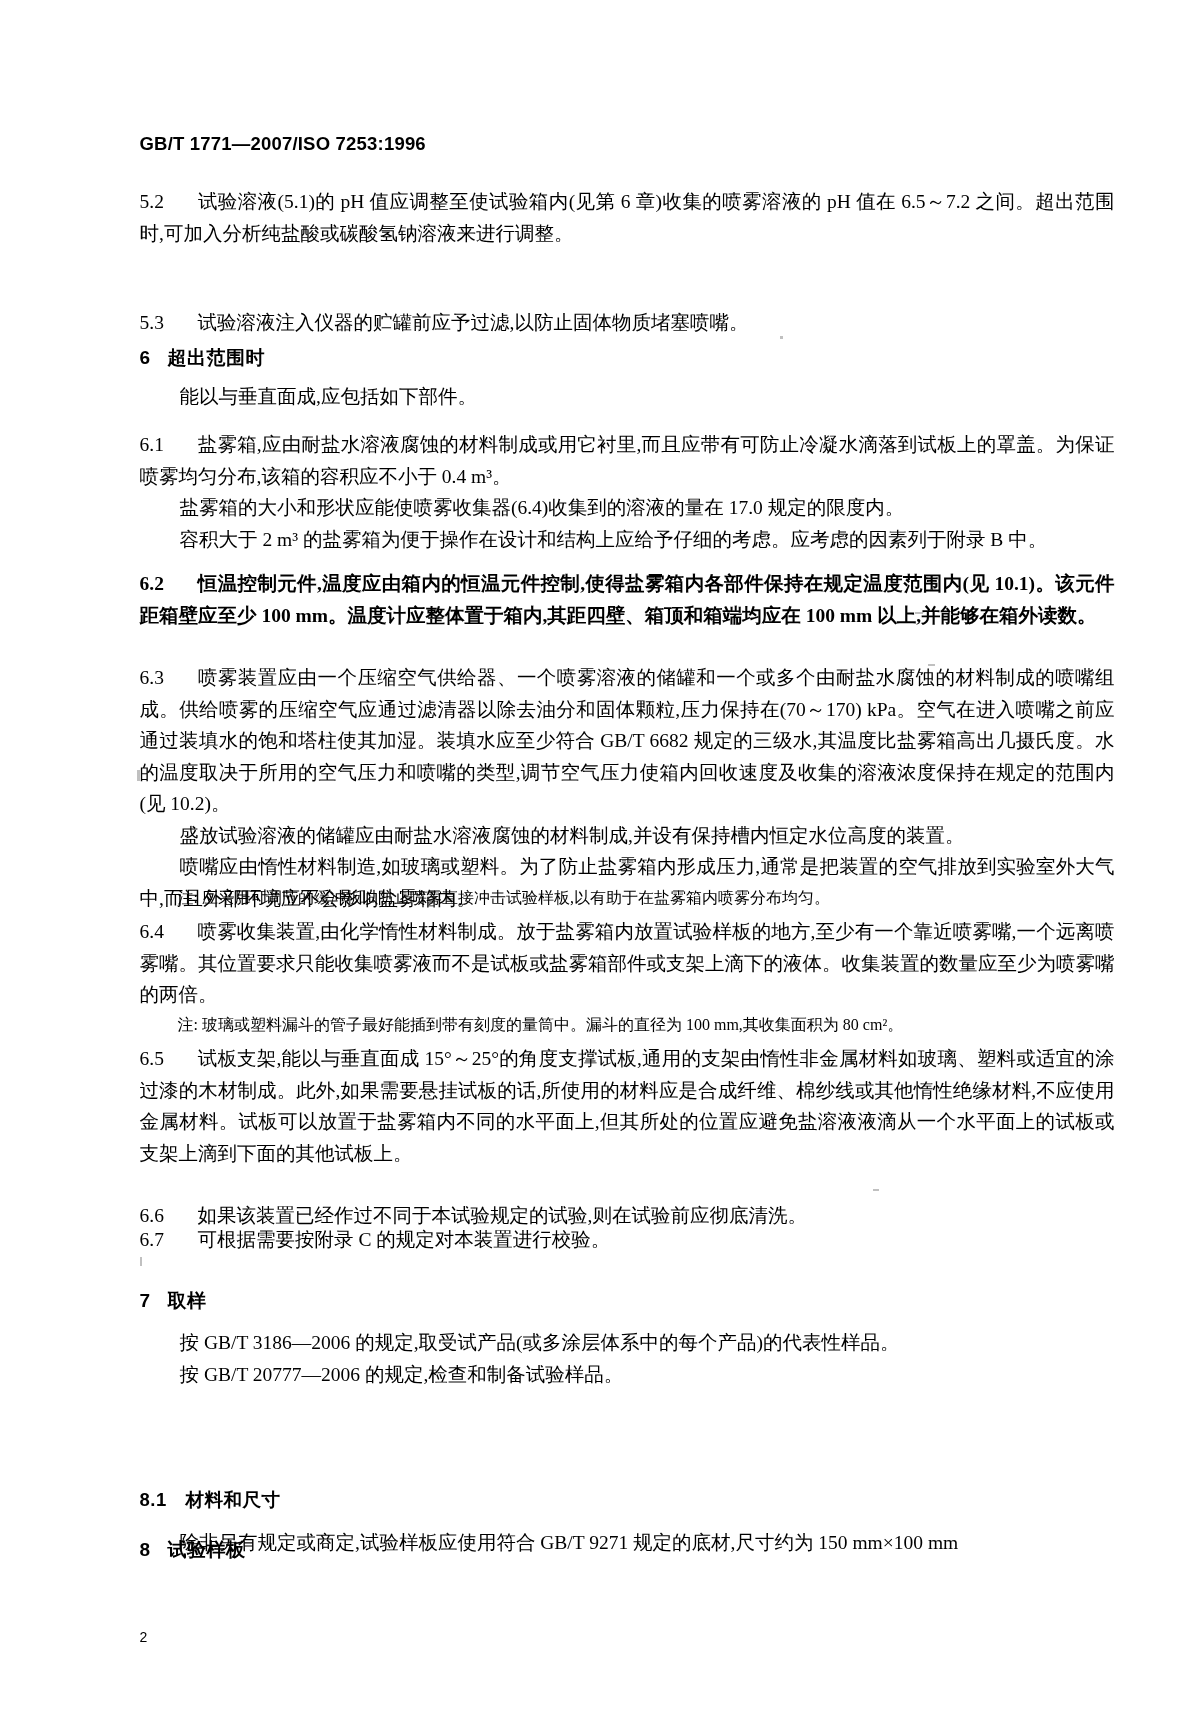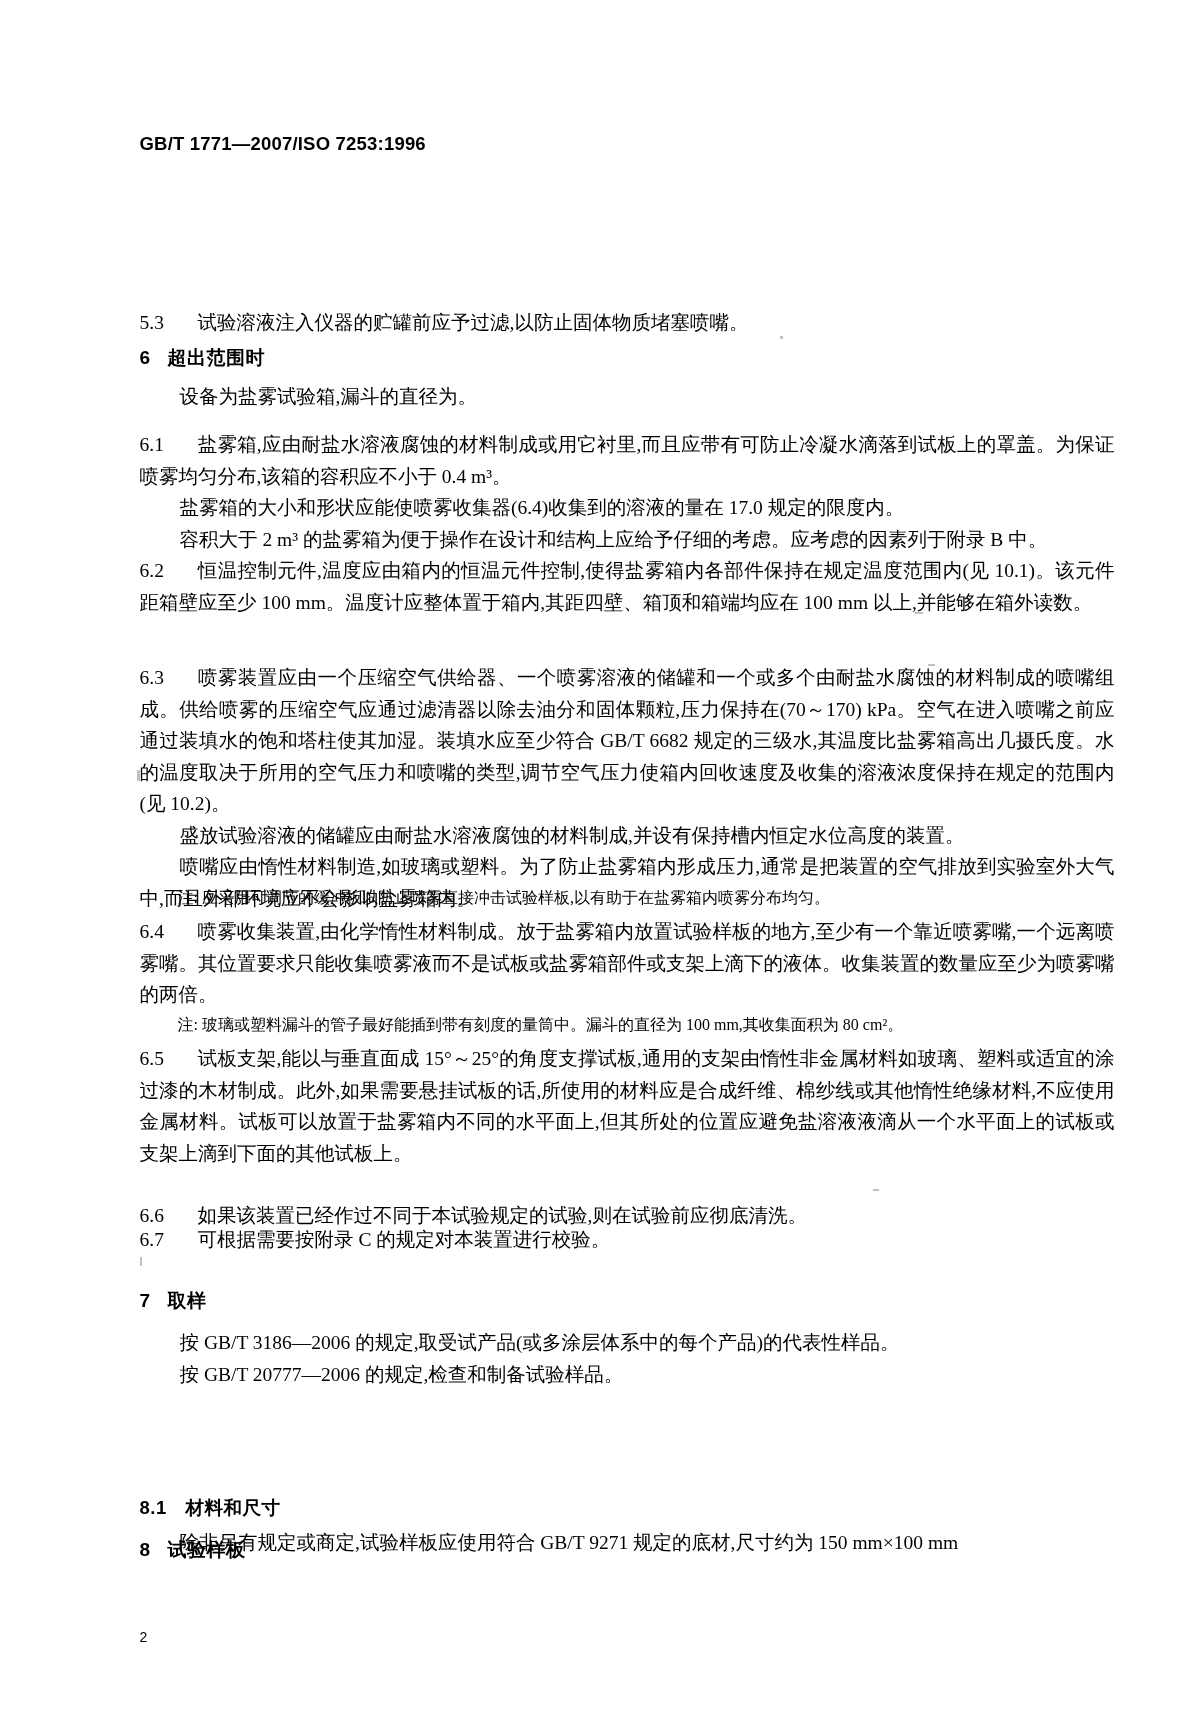--- a/index.html
+++ b/index.html
@@ -70,21 +70,20 @@
     font-size: 19px;
     letter-spacing: 0.5px;
     white-space: nowrap;
   }
   .heading .hnum {
     display: inline-block;
     min-width: 28px;
   }
   .heading.sub {
     font-size: 18.5px;
-    margin-top: 8px;
   }
   .heading.sub .hnum {
     min-width: 46px;
   }
 
   
   .note {
     position: absolute;
     left: 113px;
     width: 975px;
@@ -120,41 +119,44 @@
     opacity: 0.55;
   }
 </style>
 </head>
 <body>
 
 <div class="page">
 
   <div class="run-head">GB/T 1771—2007/ISO 7253:1996</div>
 
+  <div class="block" style="top:186px;">
+    <p class="para clause"><span class="num">5.2</span><span>试验溶液(5.1)的 pH 值应调整至使试验箱内(见第 6 章)收集的喷雾溶液的 pH 值在 6.5～7.2 之间。超出范围时,可加入分析纯盐酸或碳酸氢钠溶液来进行调整。</span></p>
+  </div>
 
 
   <div class="block" style="top:307px;">
     <p class="para clause"><span class="num">5.3</span><span>试验溶液注入仪器的贮罐前应予过滤,以防止固体物质堵塞喷嘴。</span></p>
   </div>
 
   <div class="heading" style="top:345px;">
     <span class="hnum">6</span><span>超出范围时</span>
   </div>
 
   <div class="block" style="top:381px;">
-    <p class="para indent">设备为盐雾试验箱,漏斗的直径为。</p>
+    <p class="para indent">能以与垂直面成,应包括如下部件。</p>
   </div>
 
   <div class="block" style="top:429px;">
     <p class="para clause"><span class="num">6.1</span><span>盐雾箱,应由耐盐水溶液腐蚀的材料制成或用它衬里,而且应带有可防止冷凝水滴落到试板上的罩盖。为保证喷雾均匀分布,该箱的容积应不小于 0.4 m³。</span></p>
     <p class="para indent">盐雾箱的大小和形状应能使喷雾收集器(6.4)收集到的溶液的量在 17.0 规定的限度内。</p>
     <p class="para indent">容积大于 2 m³ 的盐雾箱为便于操作在设计和结构上应给予仔细的考虑。应考虑的因素列于附录 B 中。</p>
   </div>
 
-  <div class="block" style="top:555px;">
+  <div class="block" style="top:568px;font-weight:bold;">
     <p class="para clause"><span class="num">6.2</span><span>恒温控制元件,温度应由箱内的恒温元件控制,使得盐雾箱内各部件保持在规定温度范围内(见 10.1)。该元件距箱壁应至少 100 mm。温度计应整体置于箱内,其距四壁、箱顶和箱端均应在 100 mm 以上,并能够在箱外读数。</span></p>
   </div>
 
   <div class="block" style="top:662px;">
     <p class="para clause"><span class="num">6.3</span><span>喷雾装置应由一个压缩空气供给器、一个喷雾溶液的储罐和一个或多个由耐盐水腐蚀的材料制成的喷嘴组成。供给喷雾的压缩空气应通过滤清器以除去油分和固体颗粒,压力保持在(70～170) kPa。空气在进入喷嘴之前应通过装填水的饱和塔柱使其加湿。装填水应至少符合 GB/T 6682 规定的三级水,其温度比盐雾箱高出几摄氏度。水的温度取决于所用的空气压力和喷嘴的类型,调节空气压力使箱内回收速度及收集的溶液浓度保持在规定的范围内(见 10.2)。</span></p>
     <p class="para indent">盛放试验溶液的储罐应由耐盐水溶液腐蚀的材料制成,并设有保持槽内恒定水位高度的装置。</p>
     <p class="para indent">喷嘴应由惰性材料制造,如玻璃或塑料。为了防止盐雾箱内形成压力,通常是把装置的空气排放到实验室外大气中,而且外部环境应不会影响盐雾箱内。</p>
   </div>
 
   <div class="note one" style="top:885px;">

